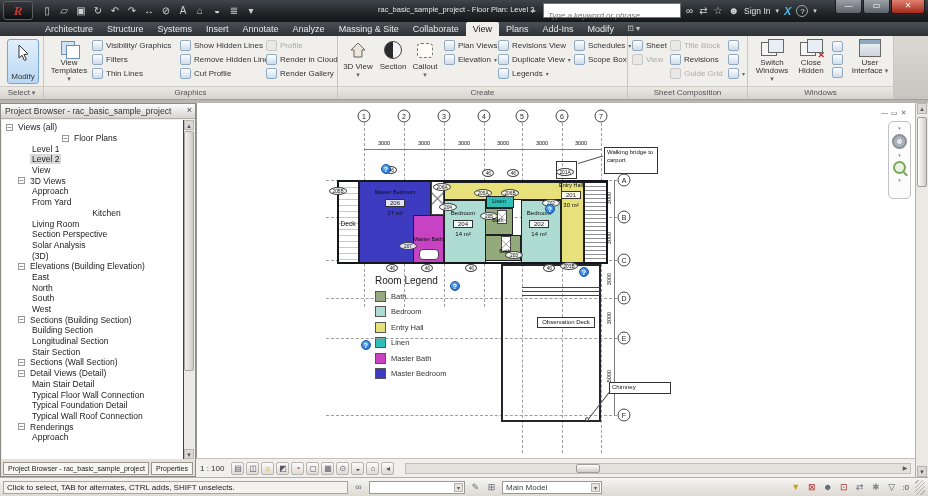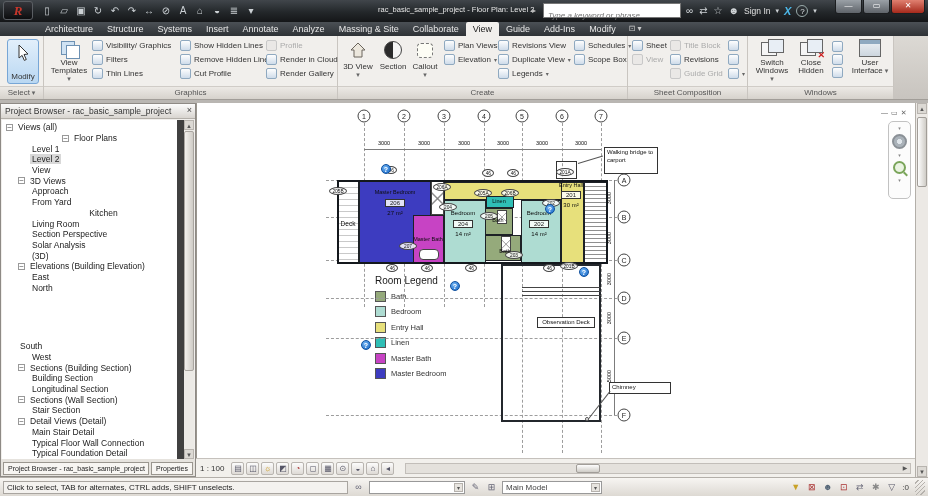--- a/index.html
+++ b/index.html
@@ -52,21 +52,21 @@
 .winicon::after{content:"";position:absolute;left:8px;top:0;width:14px;height:12px;border:1px solid #666;background:#e8eef5}
 .redx{position:absolute;right:-2px;bottom:-2px;color:#c22;font-size:9px;font-weight:bold}
 .ministack{position:absolute;display:flex;flex-direction:column;gap:2px}
 .uiicon{width:22px;height:18px;border:1px solid #666;background:linear-gradient(#eef2f6,#cdd6de);position:relative}
 .uiicon::before{content:"";position:absolute;left:0;top:0;right:0;height:4px;background:#8fa9c0}
 .ribend{position:absolute;left:894px;top:0;width:34px;height:63px;background:linear-gradient(#dcd9d4,#c8c4bf)}
 
 .pb{position:absolute;left:0;top:103px;width:196px;height:374px;background:#f1efec;border:1px solid #8e8a85}
 .pb-header{height:15px;background:linear-gradient(#fcfcfc,#d9d5d0);border-bottom:1px solid #b3afa9;font-size:8.5px;color:#333;padding:2px 4px;position:relative;white-space:nowrap}
 .pb-close{position:absolute;right:3px;top:1px;font-size:9px;color:#444}
-.pb-tree{position:absolute;left:1px;top:16px;right:11px;bottom:17px;background:#fff;overflow:hidden;padding-top:2px;border-right:7px solid #404040}
+.pb-tree{position:absolute;left:1px;top:16px;right:11px;bottom:17px;background:#fff;overflow:hidden;padding-top:2px;border-right:1px solid #404040}
 .trow{height:10.7px;display:flex;align-items:center;font-size:8.5px;color:#222;white-space:nowrap}
 .exp{width:7px;height:7px;border:1px solid #999;background:#fff;font-size:8px;line-height:5px;text-align:center;color:#555;margin-right:3px;flex:none}
 .exp::after{content:"−"}
 .trow .lbl{padding:0 2px}
 .trow.sel .lbl{background:#d8d8d8;font-weight:normal}
 .pb-scroll{position:absolute;right:1px;top:16px;width:10px;bottom:17px;background:#eceae6}
 .sarr{position:absolute;left:0;width:10px;height:10px;font-size:6px;text-align:center;line-height:10px;color:#555;background:#dcd9d4;border:1px solid #b8b4af}
 .sthumb{position:absolute;left:0;width:10px;background:linear-gradient(90deg,#f2f0ed,#cfccc6);border:1px solid #a9a5a0;border-radius:2px}
 .pb-tabs{position:absolute;left:0;bottom:0;right:0;height:17px;display:flex;align-items:flex-end;background:#e6e3de;padding:1px 2px}
 .pbtab{font-size:7px;border:1px solid #9a968f;background:#f7f5f2;padding:2px 4px;white-space:nowrap;overflow:hidden}
@@ -174,21 +174,21 @@
 <div class="tabrow" id="tabs">
     <span class="tab">Architecture</span>
     <span class="tab">Structure</span>
     <span class="tab">Systems</span>
     <span class="tab">Insert</span>
     <span class="tab">Annotate</span>
     <span class="tab">Analyze</span>
     <span class="tab">Massing &amp; Site</span>
     <span class="tab">Collaborate</span>
     <span class="tab active">View</span>
-    <span class="tab">Guide</span>
+    <span class="tab">Plans</span>
     <span class="tab">Add-Ins</span>
     <span class="tab">Modify</span>
     <span class="tabextra">⊡ ▾</span>
   </div>
 
 <div class="ribbon">
   <div class="panel" style="left:0;width:44px">
     <div class="modifybtn">
       <svg width="15" height="18" viewBox="0 0 15 18">
           <path d="M3 1 L12 10 L8 10.5 L10.3 15.5 L8.3 16.4 L6.1 11.4 L3 14 Z" fill="#fff" stroke="#333" stroke-width="1"></path>
@@ -427,42 +427,42 @@
       <div class="trow" style="padding-left: 16px;">
         <span class="exp"></span>
         <span class="lbl">Elevations (Building Elevation)</span>
       </div>
       <div class="trow" style="padding-left: 28px;">
         <span class="lbl">East</span>
       </div>
       <div class="trow" style="padding-left: 28px;">
         <span class="lbl">North</span>
       </div>
-      <div class="trow" style="padding-left: 16px; margin-top: 48px;">
+      <div class="trow" style="padding-left: 28px;">
         <span class="lbl">South</span>
       </div>
       <div class="trow" style="padding-left: 28px;">
         <span class="lbl">West</span>
       </div>
       <div class="trow" style="padding-left: 16px;">
         <span class="exp"></span>
         <span class="lbl">Sections (Building Section)</span>
       </div>
       <div class="trow" style="padding-left: 28px;">
         <span class="lbl">Building Section</span>
       </div>
       <div class="trow" style="padding-left: 28px;">
         <span class="lbl">Longitudinal Section</span>
       </div>
+      <div class="trow" style="padding-left: 28px;">
+        <span class="lbl">Stair Section</span>
+      </div>
       <div class="trow" style="padding-left: 16px;">
         <span class="exp"></span>
         <span class="lbl">Sections (Wall Section)</span>
-      </div>
-      <div class="trow" style="padding-left: 28px;">
-        <span class="lbl">Stair Section</span>
       </div>
       <div class="trow" style="padding-left: 16px;">
         <span class="exp"></span>
         <span class="lbl">Detail Views (Detail)</span>
       </div>
       <div class="trow" style="padding-left: 28px;">
         <span class="lbl">Main Stair Detail</span>
       </div>
       <div class="trow" style="padding-left: 28px;">
         <span class="lbl">Typical Floor Wall Connection</span>

